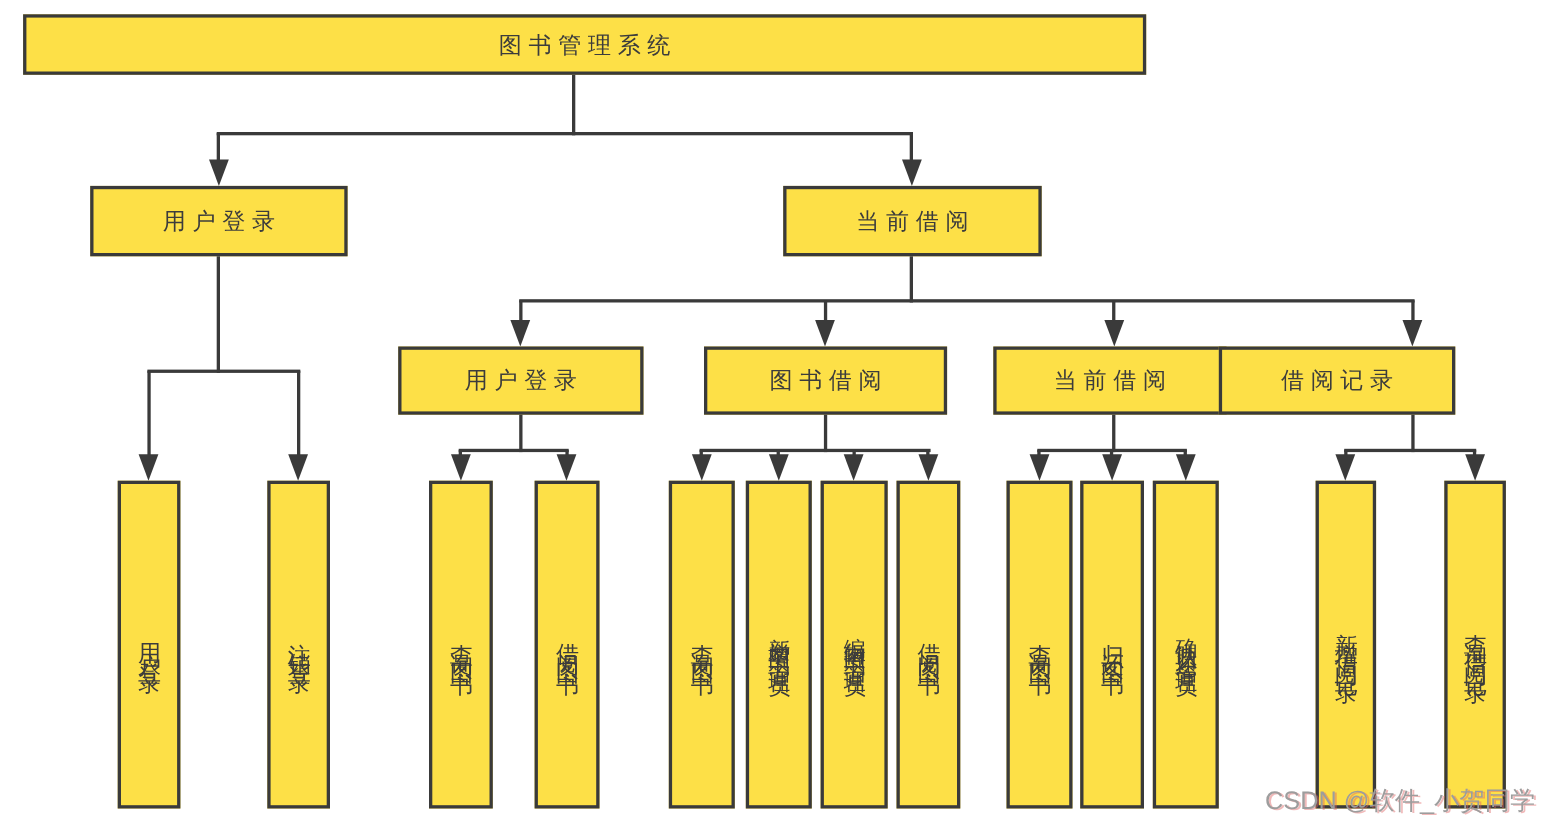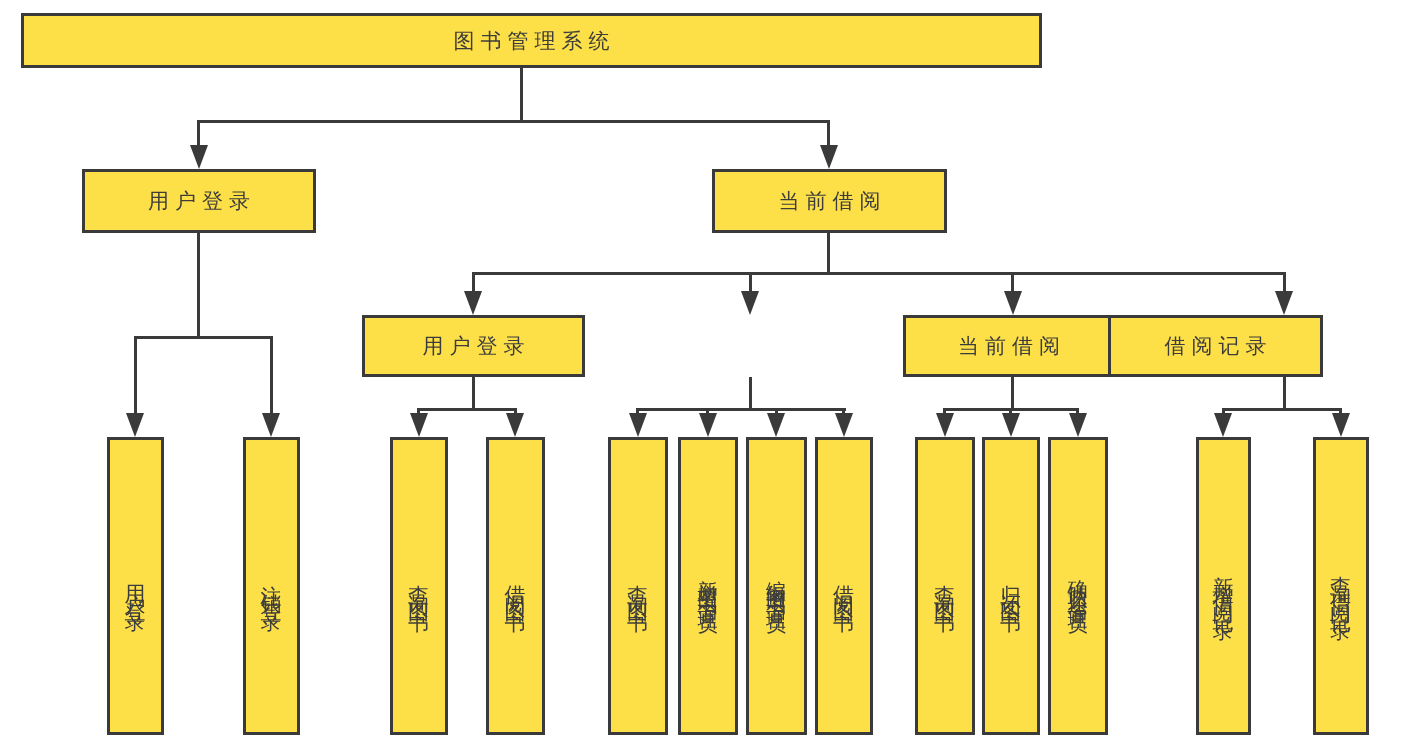--- a/index.html
+++ b/index.html
@@ -64,20 +64,23 @@
   <div class="ah" style="left:464px;top:291px"></div>
   <div class="vl" style="left:749px;top:273px;height:22px"></div>
   <div class="ah" style="left:741px;top:291px"></div>
   <div class="vl" style="left:1011px;top:273px;height:22px"></div>
   <div class="ah" style="left:1004px;top:291px"></div>
   <div class="vl" style="left:1283px;top:273px;height:22px"></div>
   <div class="ah" style="left:1275px;top:291px"></div>
 
   <div class="box" style="left:362px;top:315px;width:223px;height:62px">
     <span class="lbl">用户登录</span>
+  </div>
+  <div class="box" style="left:640px;top:315px;width:221px;height:62px">
+    <span class="lbl">图书借阅</span>
   </div>
   <div class="box" style="left:903px;top:315px;width:212px;height:62px">
     <span class="lbl">当前借阅</span>
   </div>
   <div class="box" style="left:1108px;top:315px;width:215px;height:62px">
     <span class="lbl">借阅记录</span>
   </div>
 
   <div class="vl" style="left:472px;top:377px;height:34px"></div>
   <div class="hl" style="left:417px;top:408px;width:100px"></div>
@@ -150,14 +153,15 @@
     <span class="vlbl" style="letter-spacing:5px;font-size:20px">确认归还（管理员）</span>
   </div>
 
   <div class="box tall" style="left:1196px;top:437px;width:55px;height:298px">
     <span class="vlbl">新增借阅记录</span>
   </div>
   <div class="box tall" style="left:1313px;top:437px;width:56px;height:298px">
     <span class="vlbl">查询借阅记录</span>
   </div>
 
+  <div class="watermark">CSDN @软件_小贺同学</div>
 
 </div>
 
 </body></html>

